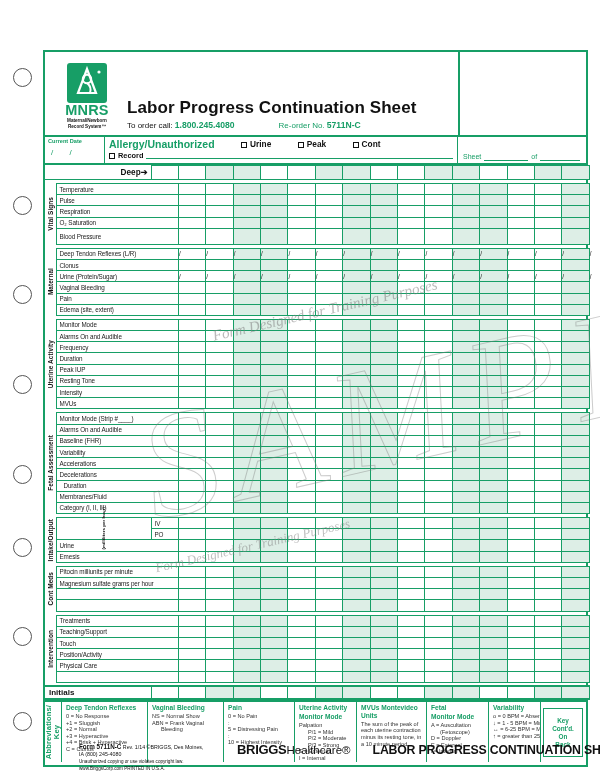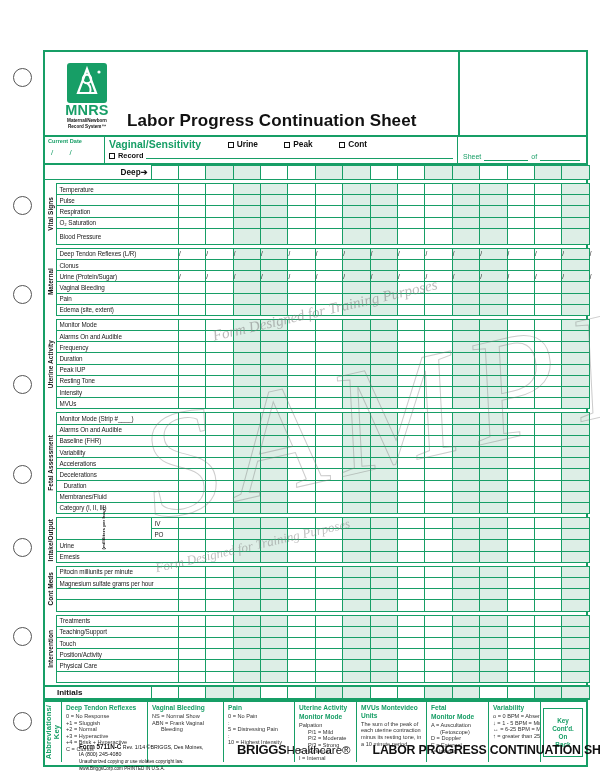--- a/index.html
+++ b/index.html
@@ -162,21 +162,21 @@
   tr.seprow td { height: 4px; border-left: none; border-right: none; }
   tr.timerow td { height: 14px; }
   td.timelabel {
     text-align: right; padding-right: 3px;
     font-size: 8.2px; font-weight: bold; color: #111;
     border: none; border-bottom: 1px solid #179e66;
   }
   td.timeblank { border: none; border-bottom: 1px solid #179e66; }
   td.initials {
     font-size: 8px; font-weight: bold; color: #111;
-    padding-left: 12px; border: none;
+    padding-left: 4px; border: none;
     border-top: 2px solid #179e66; border-bottom: 2px solid #179e66;
     border-right: 1px solid #179e66;
   }
   tr.initrow td { height: 13px; }
   tr.initrow td.dcell { border-top: 2px solid #179e66; border-bottom: 2px solid #179e66; }
 
   
   .keywrap {
     display: flex; height: 62px;
     border-top: 2px solid #179e66;
@@ -291,32 +291,38 @@
               <path d="M20 20 q5 4 3 10" fill="none" stroke="#fff" stroke-width="2"></path>
               <circle cx="32" cy="9" r="1.6" fill="#fff"></circle>
             </svg>
           </div>
           <div class="logo-mnrs">MNRS</div>
           <div class="logo-sub">Maternal/Newborn</div>
           <div class="logo-sub">Record System™</div>
         </div>
         <div class="title-box">
           <div class="title-main">Labor Progress Continuation Sheet</div>
+          <div class="title-sub">
+            <span class="ordercall">To order call:</span>
+            <span class="phone">1.800.245.4080</span>
+            <span class="reorder">Re-order No.</span>
+            <span class="reorderno">5711N-C</span>
+          </div>
         </div>
       </div>
       <div class="hdr-rightbox"></div>
     </div>
 
     <div class="allergy-row">
       <div class="curdate">
         <div class="curdate-lbl">Current Date</div>
         <div class="curdate-slots">/         /</div>
       </div>
       <div class="allergy">
-        <span class="allergy-title">Vaginal/Sensitivity</span>
+        <span class="allergy-title">Allergy/Unauthorized</span>
         <span class="allergy-opt"><span class="chk"></span><span>Urine</span></span>
         <span class="allergy-opt"><span class="chk"></span><span>Peak</span></span>
         <span class="allergy-opt"><span class="chk"></span><span>Cont</span></span>
         <div class="allergy-other">
           <span class="chk"></span>
           <span>Record</span>
           <span class="rule"></span>
         </div>
       </div>
       <div class="sheetbox">

